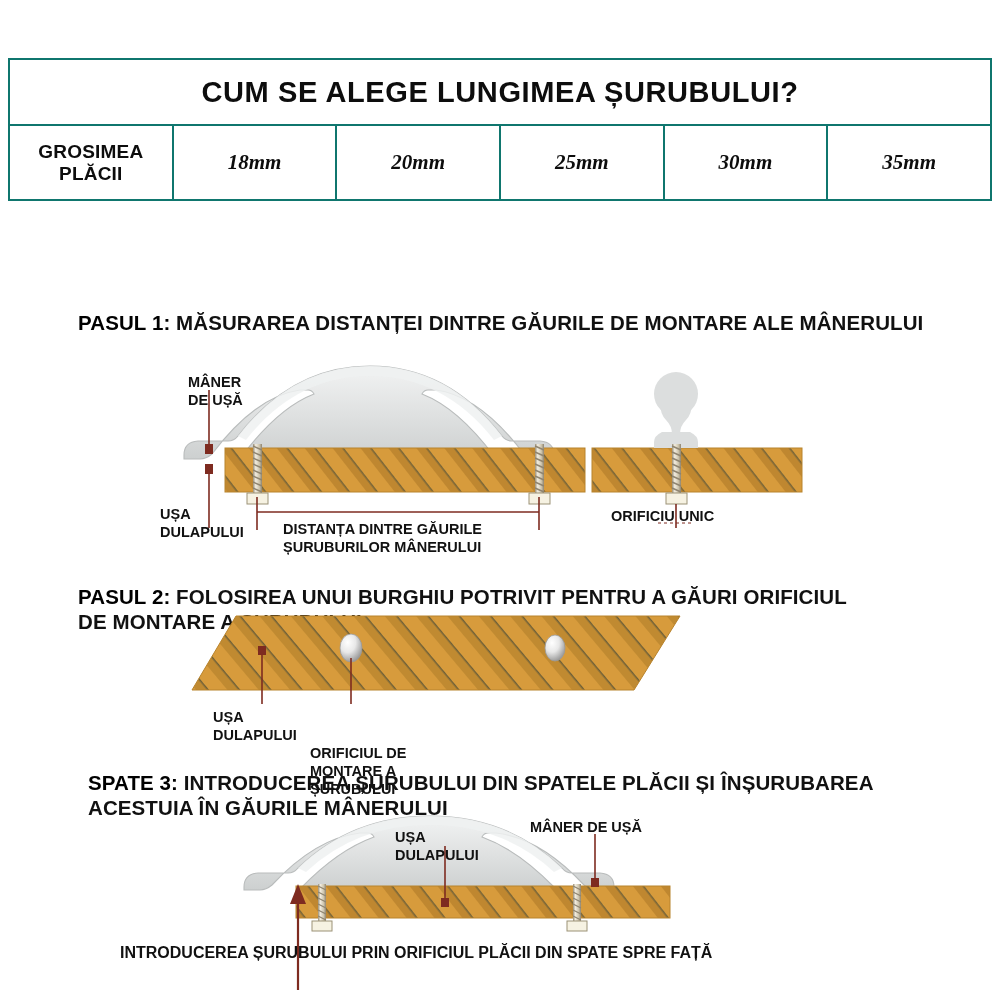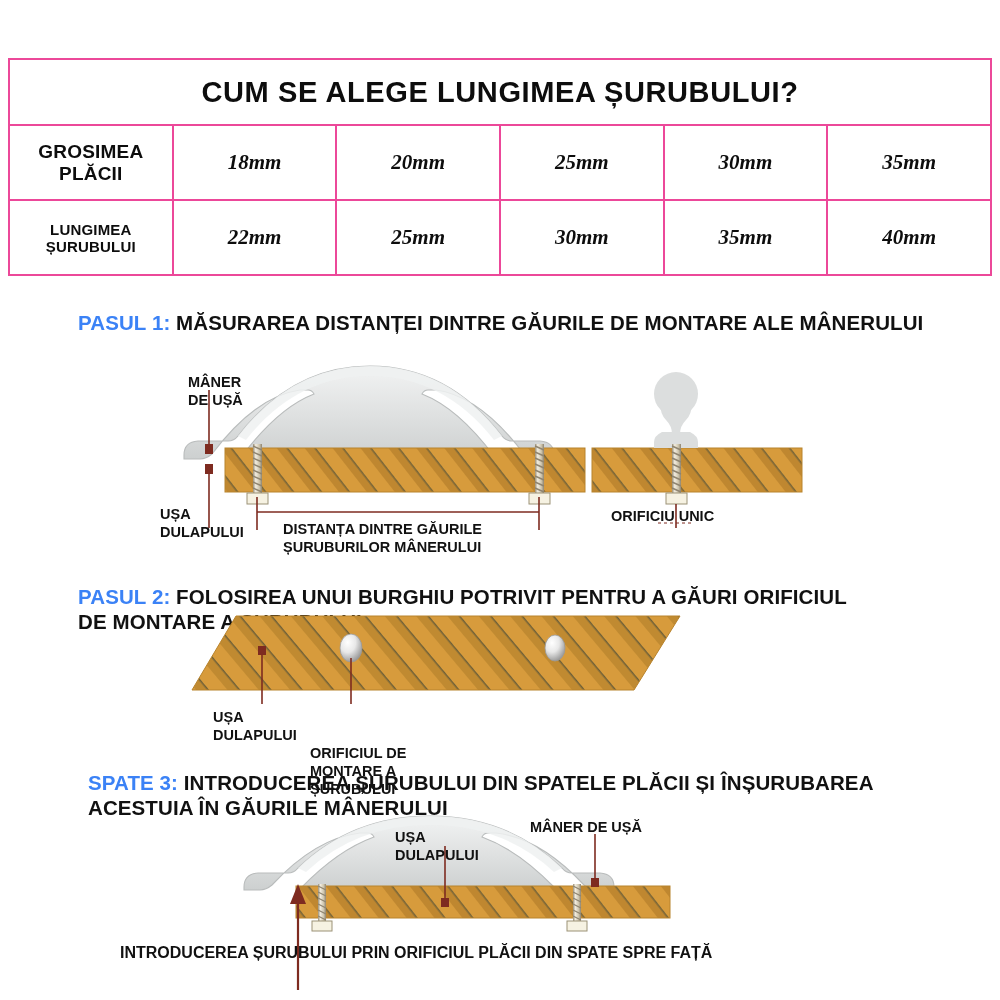--- a/index.html
+++ b/index.html
@@ -19,21 +19,21 @@
   
   .spec-table {
     position: absolute;
     left: 8px;
     top: 58px;
     width: 984px;
     border-collapse: collapse;
     table-layout: fixed;
   }
   .spec-table td, .spec-table th {
-    border: 2px solid #ec4899;
+    border: 2px solid #0f766e;
     text-align: center;
     vertical-align: middle;
     color: #0d0d0d;
   }
   .table-title {
     height: 62px;
     font-size: 29px;
     font-weight: bold;
     letter-spacing: 0.6px;
   }
@@ -60,21 +60,21 @@
   .step-title {
     position: absolute;
     font-size: 20.5px;
     font-weight: bold;
     letter-spacing: 0.1px;
     line-height: 25px;
     color: #111111;
     white-space: pre-line;
   }
   .step-title .pasul {
-    color: #3b82f6;
+    color: #000000;
   }
 
   
   .fig {
     position: absolute;
   }
   .lbl {
     position: absolute;
     font-size: 14.5px;
     font-weight: bold;
@@ -92,28 +92,20 @@
       <tr>
     <td class="table-title" colspan="6">CUM SE ALEGE LUNGIMEA ȘURUBULUI?</td>
   </tr>
   <tr class="data-row">
     <td class="row-head">GROSIMEA PLĂCII</td>
     <td class="val">18mm</td>
     <td class="val">20mm</td>
     <td class="val">25mm</td>
     <td class="val">30mm</td>
     <td class="val">35mm</td>
-  </tr>
-  <tr class="data-row">
-    <td class="row-head small">LUNGIMEA ȘURUBULUI</td>
-    <td class="val">22mm</td>
-    <td class="val">25mm</td>
-    <td class="val">30mm</td>
-    <td class="val">35mm</td>
-    <td class="val">40mm</td>
   </tr>
 </tbody>
   </table>
 
 <div class="step-title" style="left:78px; top:310px;"><span class="pasul">PASUL 1:</span><span> MĂSURAREA DISTANȚEI DINTRE GĂURILE DE MONTARE ALE MÂNERULUI</span></div>
 
 <svg class="fig" style="left:180px; top:360px;" width="700" height="180" viewBox="0 0 700 180">
   <defs>
     <pattern id="woodhatch" width="22" height="22" patternUnits="userSpaceOnUse" patternTransform="rotate(-38)">
       <rect width="22" height="22" fill="#D79B3C"></rect>

